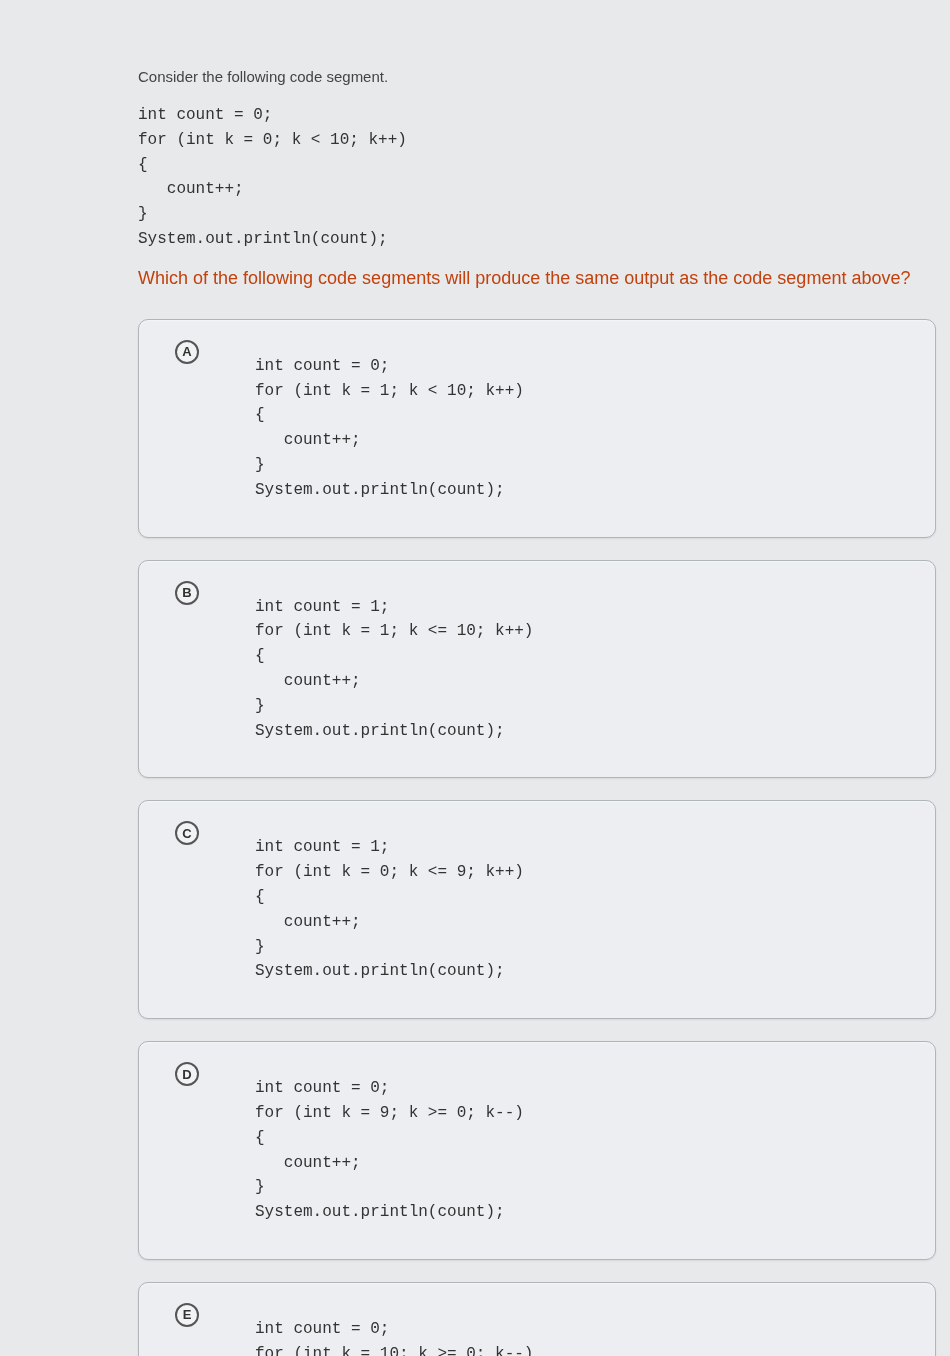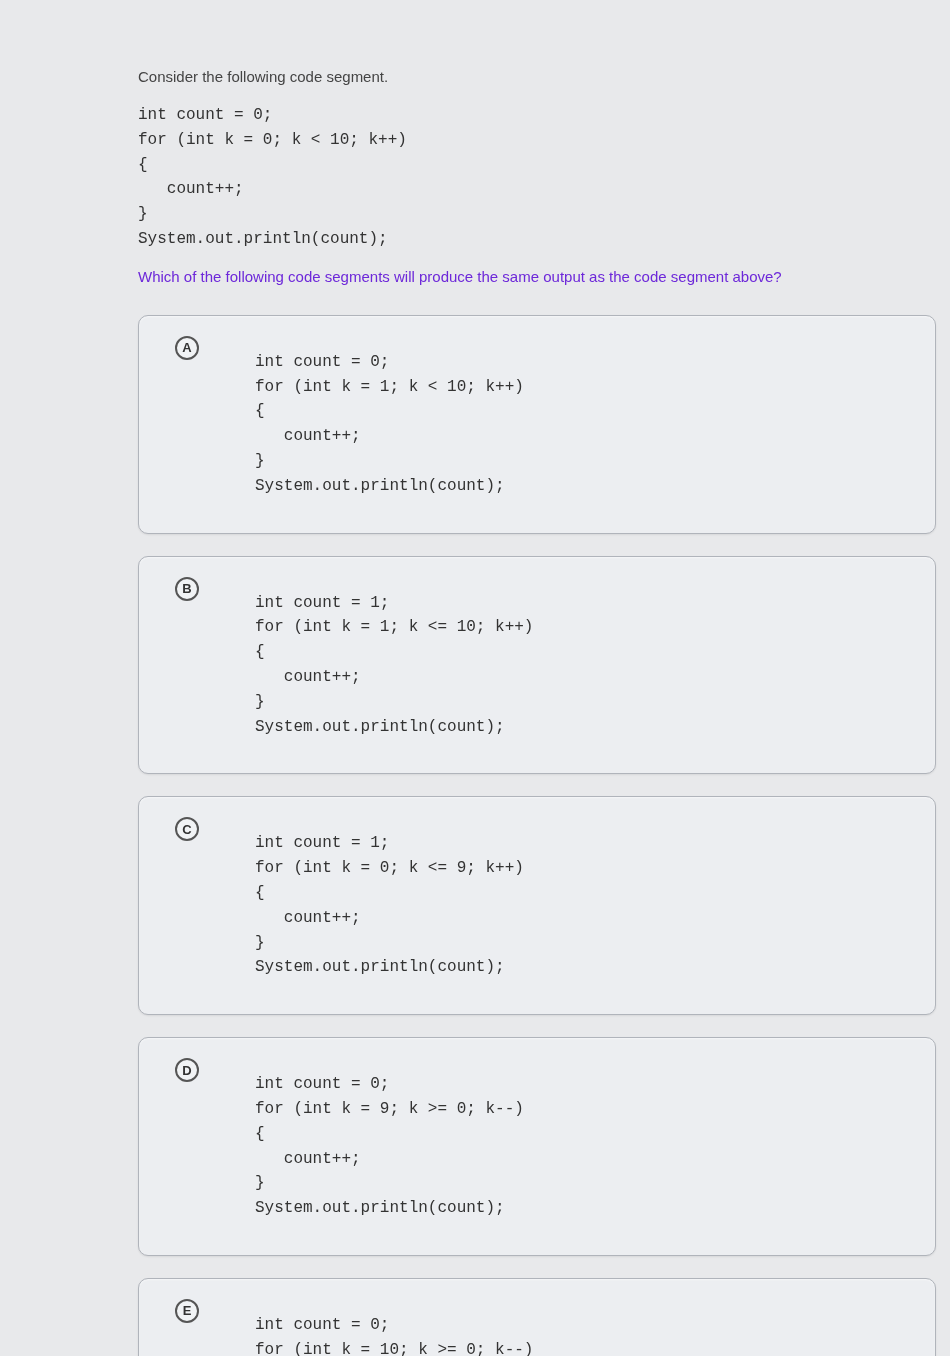--- a/index.html
+++ b/index.html
@@ -17,22 +17,22 @@
     }
     .code-block {
       font-family: "Courier New", Courier, monospace;
       font-size: 16px;
       color: #333;
       white-space: pre;
       line-height: 1.55;
       margin-bottom: 16px;
     }
     .follow-text {
-      font-size: 15px;
-      color: #6d28d9;
+      font-size: 18px;
+      color: #c2410c;
       margin-bottom: 30px;
     }
     .option-card {
       border: 1px solid #b0b4bb;
       border-radius: 10px;
       background: #eceef1;
       padding: 18px 20px 18px 20px;
       margin-bottom: 22px;
       display: flex;
       align-items: flex-start;

